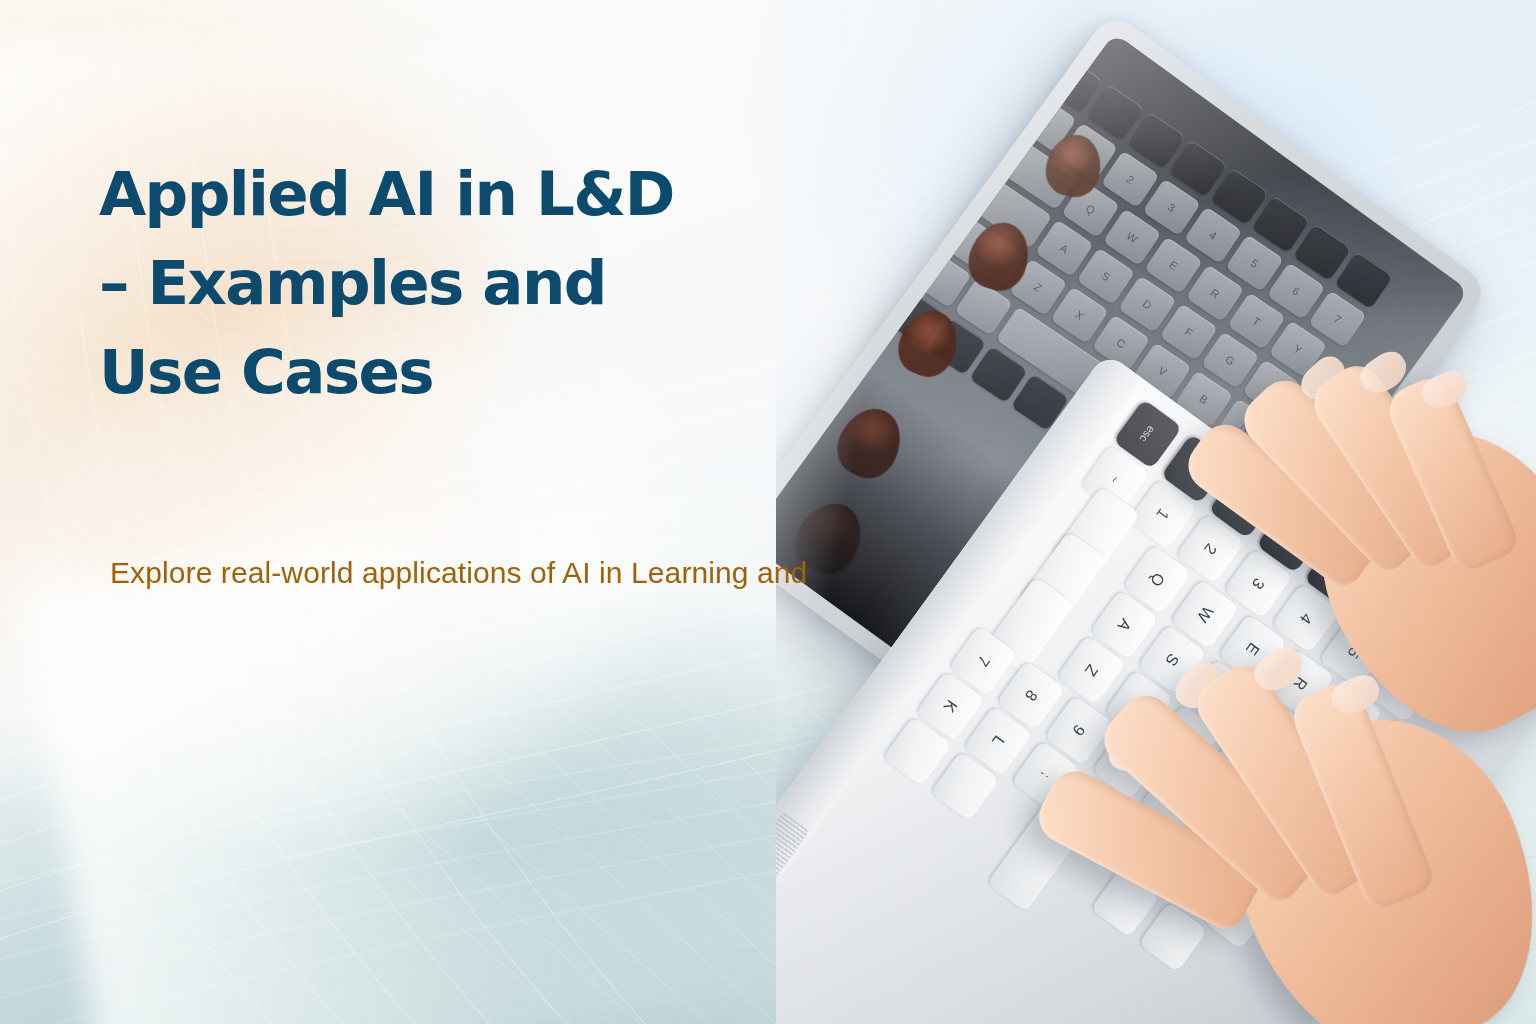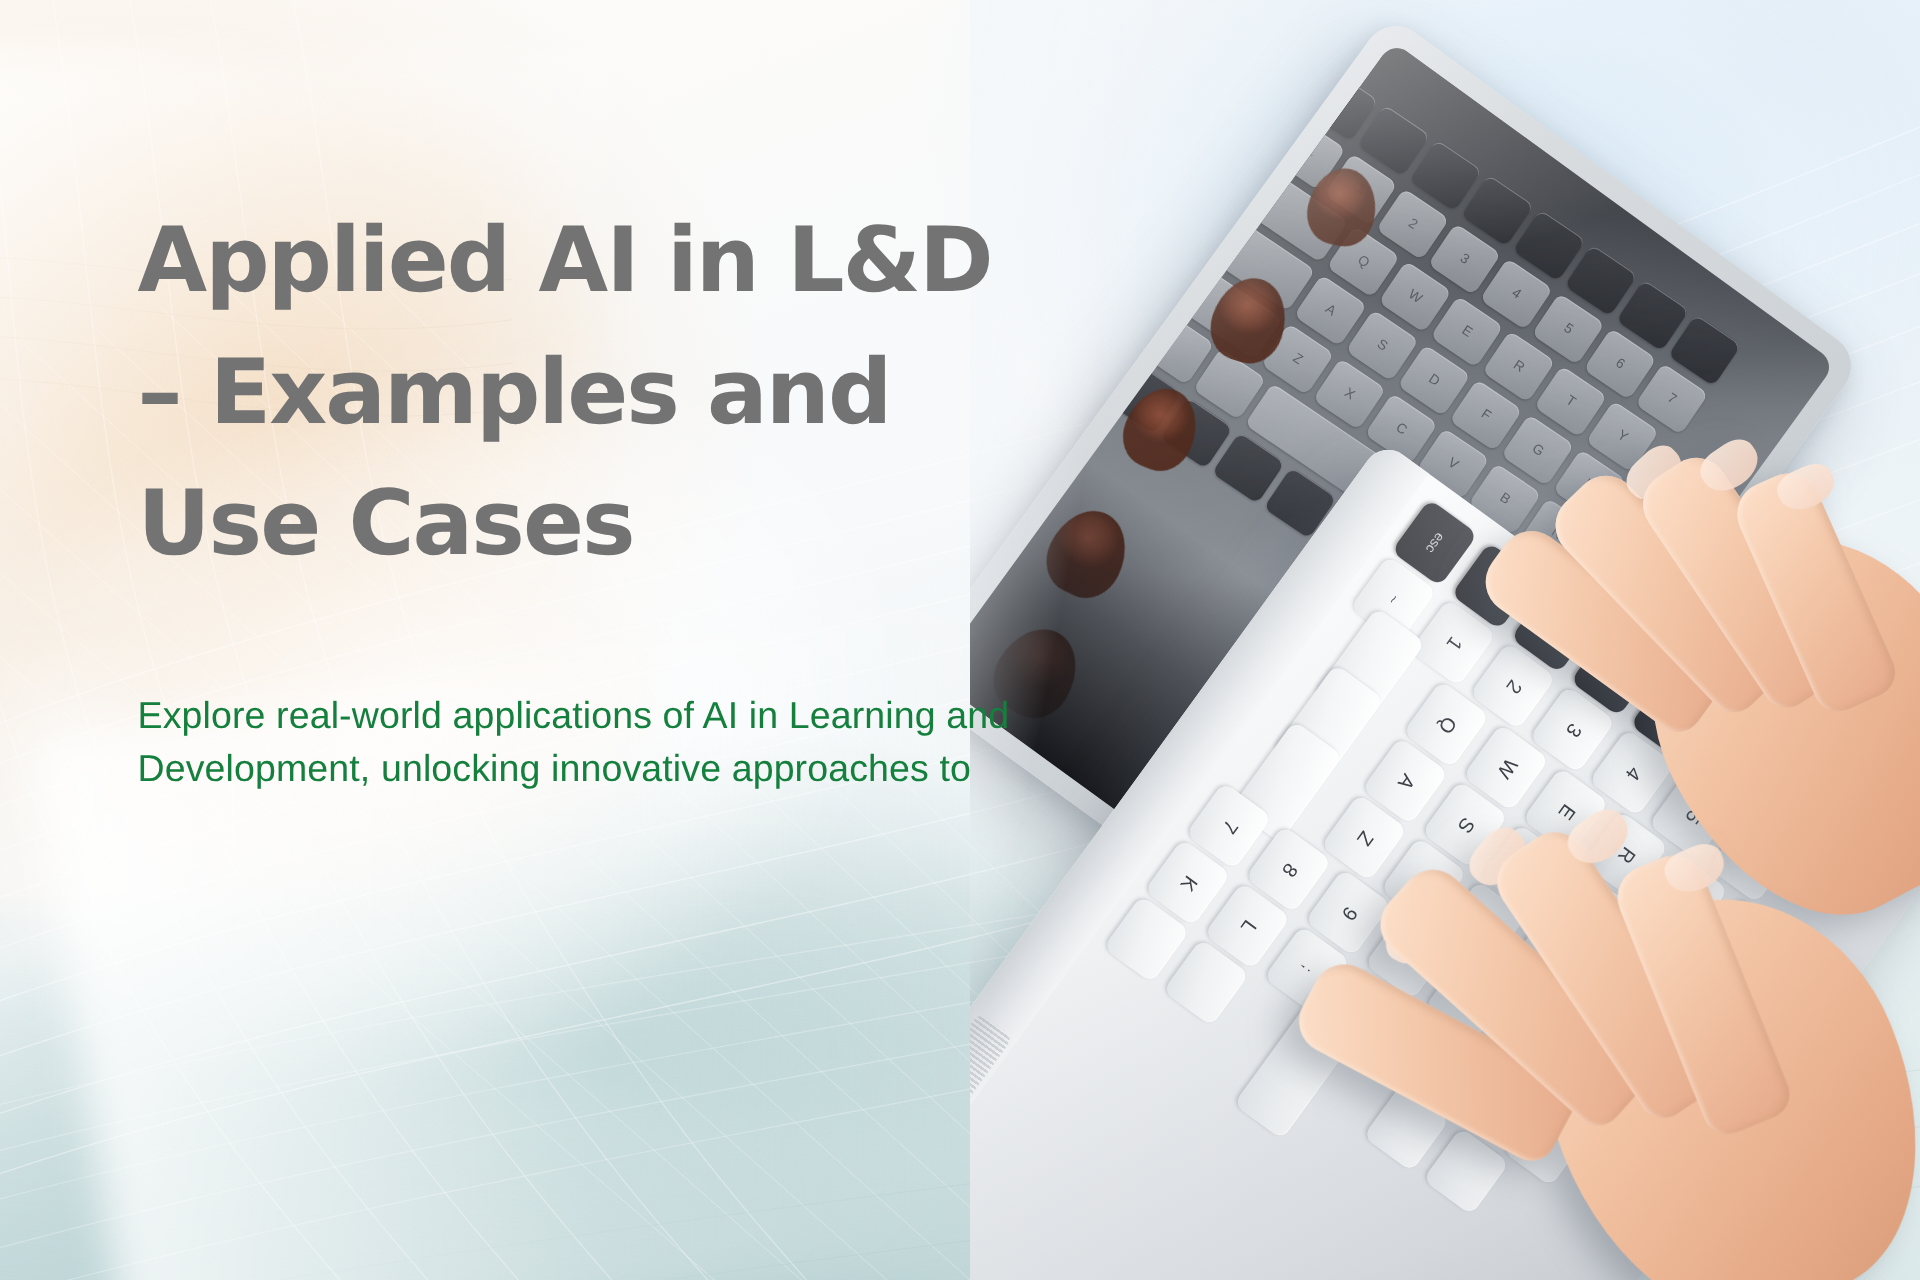--- a/index.html
+++ b/index.html
@@ -49,30 +49,30 @@
   .sw2{left:60px;top:520px;width:900px;height:520px;
     background:linear-gradient(98deg, rgba(255,255,255,.85) 0%, rgba(255,255,255,.25) 48%, rgba(255,255,255,0) 84%);
     transform:rotate(-9deg);filter:blur(16px);}
   .sw3{left:-60px;top:40px;width:560px;height:460px;
     background:linear-gradient(140deg, rgba(255,255,255,.8) 0%, rgba(255,255,255,0) 72%);
     filter:blur(18px);}
 
   
   .content{position:absolute;left:0;top:0;width:1060px;height:1024px;}
   .headline{
-    position:absolute;left:110px;top:108px;width:980px;
-    color:#737373;
+    position:absolute;left:99px;top:108px;width:980px;
+    color:#0c4a6e;
     font-family:"DejaVu Sans","Liberation Sans",sans-serif;
-    font-weight:700;font-size:72px;line-height:1.46;
+    font-weight:700;font-size:61px;line-height:1.46;
     letter-spacing:-1.6px;
     white-space:pre-line;
   }
   .subhead{
     position:absolute;left:110px;top:552px;width:810px;
-    color:#15803d;
+    color:#a16207;
     font-family:"Liberation Sans",sans-serif;
     font-weight:400;font-size:30px;line-height:1.42;
     letter-spacing:.1px;
   }
   .subhead .ln{display:block;}
 
   
   .photo{position:absolute;right:0;top:0;width:760px;height:1024px;overflow:hidden;}
 
   
@@ -431,17 +431,16 @@
     <div class="photo-blend"></div>
   </div>
 
   <div class="content">
     <h1 class="headline">Applied AI in L&amp;D
 – Examples and
 Use Cases</h1>
 
     <div class="subhead">
       <span class="ln">Explore real-world applications of AI in Learning and</span>
-      <span class="ln">Development, unlocking innovative approaches to</span>
     </div>
   </div>
 
 </div>
 
 </body></html>

